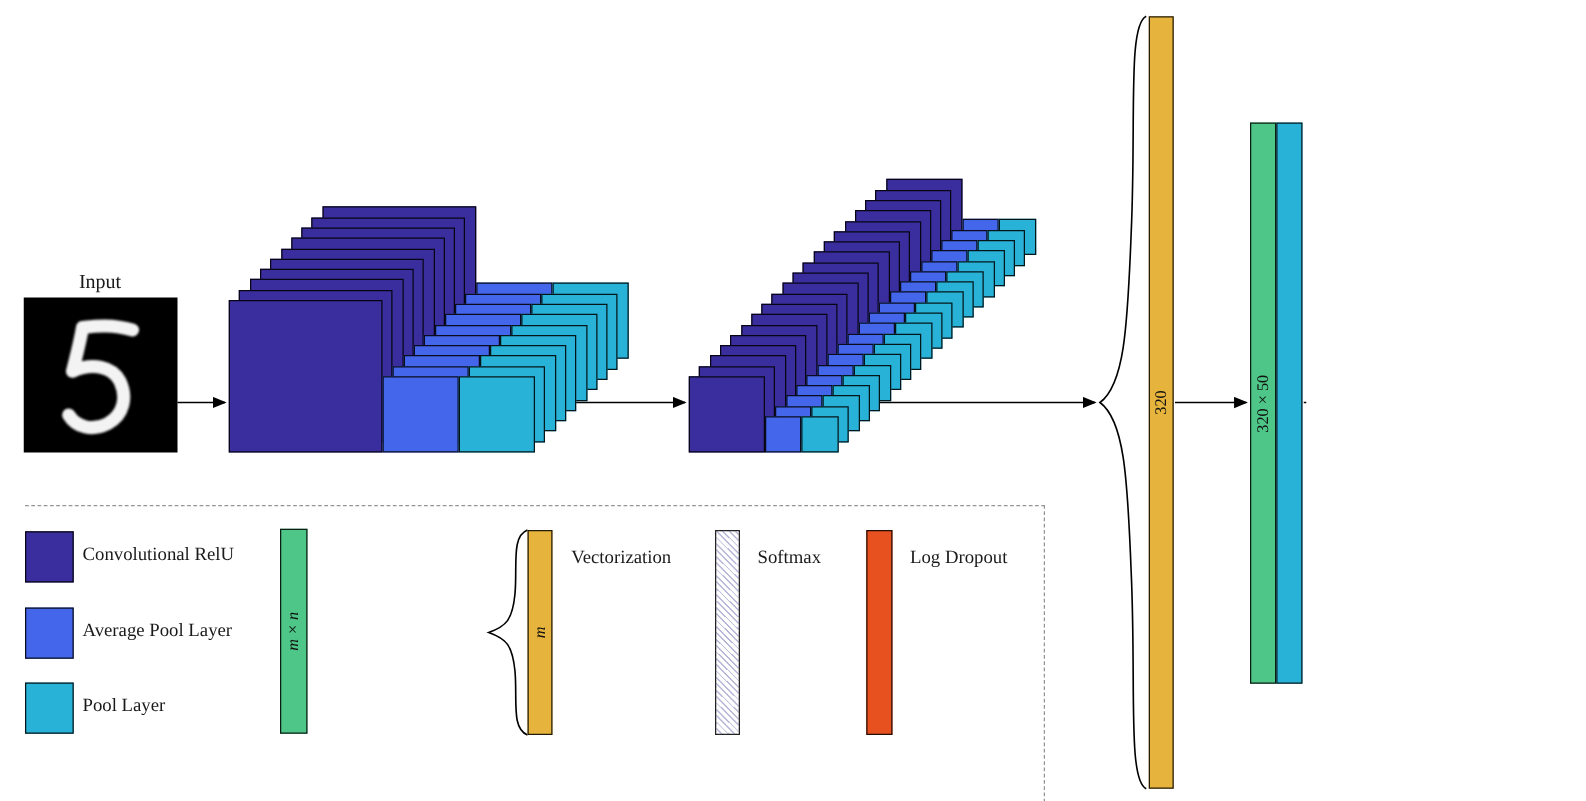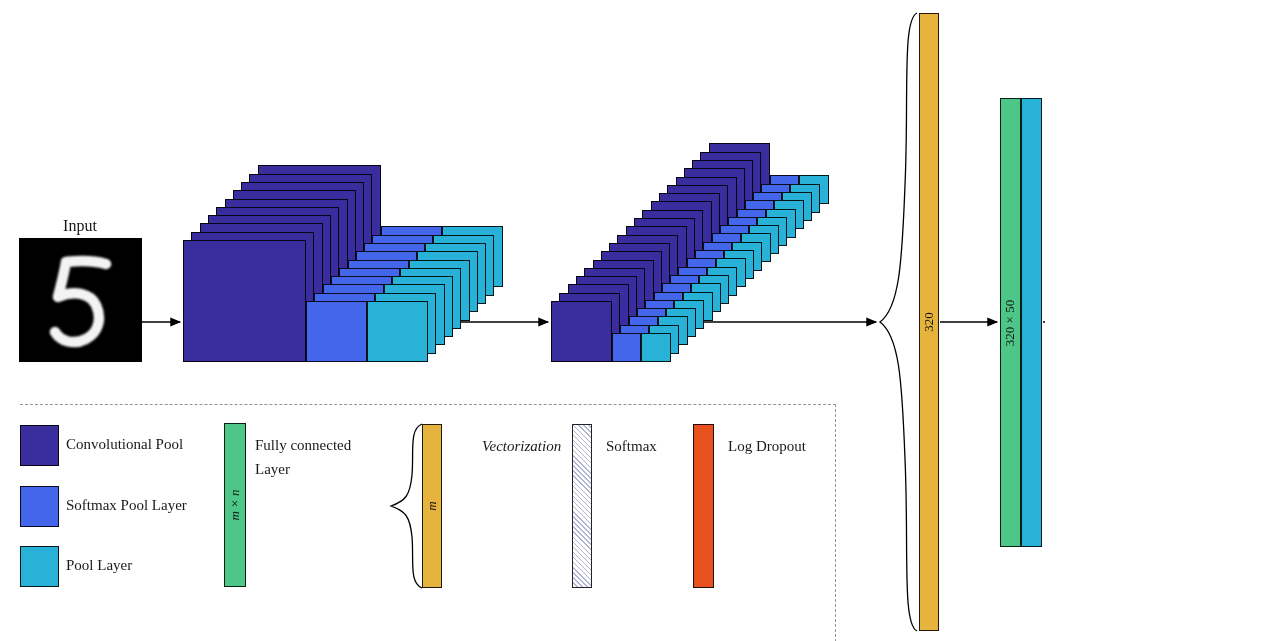--- a/index.html
+++ b/index.html
@@ -47,21 +47,21 @@
   #swatch-conv{left:20px;top:425px;background:var(--conv);}
   #swatch-pool{left:20px;top:486px;background:var(--pool);}
   #swatch-relu{left:20px;top:546px;background:var(--relu);}
   .legend-text{position:absolute;font-size:15px;white-space:nowrap;z-index:2;}
   #legend-conv-label{left:66px;top:436px;}
   #legend-pool-label{left:66px;top:497px;}
   #legend-relu-label{left:66px;top:557px;}
   #legend-fc-bar{left:224px;top:423px;width:22px;height:164px;}
   #legend-fc-label{left:255px;top:433px;line-height:24px;white-space:normal;width:120px;}
   #legend-vec-bar{left:422px;top:424px;width:20px;height:164px;}
-  #legend-vec-label{left:482px;top:438px;font-style:italic;}
+  #legend-vec-label{left:457px;top:438px;}
   #legend-dropout-bar{left:572px;top:424px;width:20px;height:164px;}
   #legend-dropout-label{left:606px;top:438px;}
   #legend-softmax-bar{left:693px;top:424px;width:21px;height:164px;}
   #legend-softmax-label{left:728px;top:438px;}
 </style>
 </head>
 <body>
 
 <div id="canvas" style="--conv: #3a2e9e; --pool: #4466ea; --relu: #29b2d8; --fc: #4ec687; --vec: #e6b43c; --softmax: #e7511f; --hatch: #b3b3d6;">
 
@@ -199,33 +199,29 @@
     <span class="vtext">50 × 50</span>
   </div>
   <div class="vbar cyan-bar" id="relu-bar-2"></div>
   <div class="vbar green-bar" id="fc3-bar">
     <span class="vtext">50 × 10</span>
   </div>
   <div class="vbar orange-bar" id="softmax-bar"></div>
 
   <div class="abs" id="legend-border"></div>
   <div class="swatch" id="swatch-conv"></div>
-  <div class="legend-text" id="legend-conv-label">Convolutional Pool</div>
+  <div class="legend-text" id="legend-conv-label">Convolutional RelU</div>
   <div class="swatch" id="swatch-pool"></div>
-  <div class="legend-text" id="legend-pool-label">Softmax Pool Layer</div>
+  <div class="legend-text" id="legend-pool-label">Average Pool Layer</div>
   <div class="swatch" id="swatch-relu"></div>
   <div class="legend-text" id="legend-relu-label">Pool Layer</div>
 
   <div class="vbar green-bar" id="legend-fc-bar">
     <span class="vtext math">m × n</span>
   </div>
-  <div class="legend-text" id="legend-fc-label">
-    <span>Fully connected</span><br>
-    <span>Layer</span>
-  </div>
 
   <div class="vbar yellow-bar" id="legend-vec-bar">
     <span class="vtext math">m</span>
   </div>
   <div class="legend-text" id="legend-vec-label">Vectorization</div>
 
   <div class="vbar dropout-bar" id="legend-dropout-bar"></div>
   <div class="legend-text" id="legend-dropout-label">Softmax</div>
 
   <div class="vbar orange-bar" id="legend-softmax-bar"></div>

